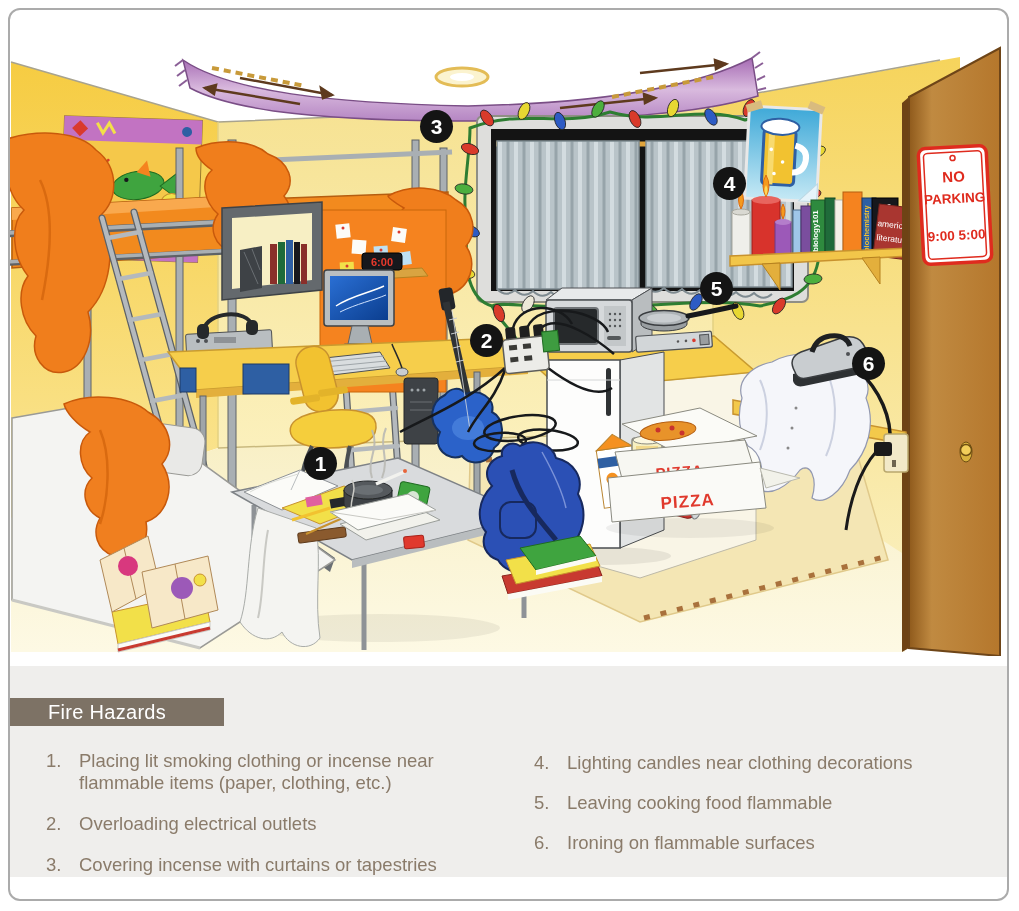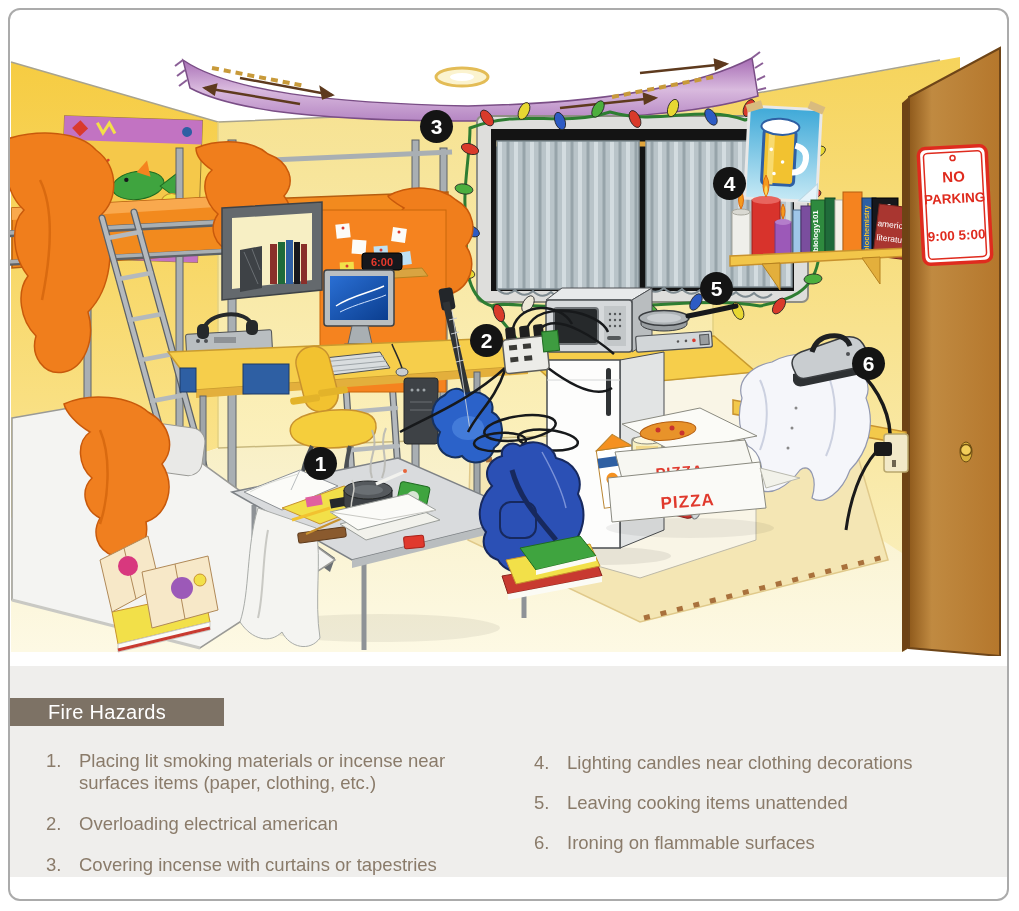--- a/index.html
+++ b/index.html
@@ -646,39 +646,39 @@
       </div>
   <div class="marker m6">
         <span>6</span>
       </div>
 
   <div class="legend">
     <div class="legend-title">Fire Hazards</div>
     <div class="col col-left">
       <div class="item">
         <span class="num">1.</span>
-        <span class="txt">Placing lit smoking materials or incense near surfaces items (paper, clothing, etc.)</span>
+        <span class="txt">Placing lit smoking clothing or incense near flammable items (paper, clothing, etc.)</span>
       </div>
       <div class="item">
         <span class="num">2.</span>
-        <span class="txt">Overloading electrical american</span>
+        <span class="txt">Overloading electrical outlets</span>
       </div>
       <div class="item">
         <span class="num">3.</span>
         <span class="txt">Covering incense with curtains or tapestries</span>
       </div>
     </div>
     <div class="col col-right">
       <div class="item">
         <span class="num">4.</span>
         <span class="txt">Lighting candles near clothing decorations</span>
       </div>
       <div class="item">
         <span class="num">5.</span>
-        <span class="txt">Leaving cooking items unattended</span>
+        <span class="txt">Leaving cooking food flammable</span>
       </div>
       <div class="item">
         <span class="num">6.</span>
         <span class="txt">Ironing on flammable surfaces</span>
       </div>
     </div>
   </div>
 
  </div>
 </div>

